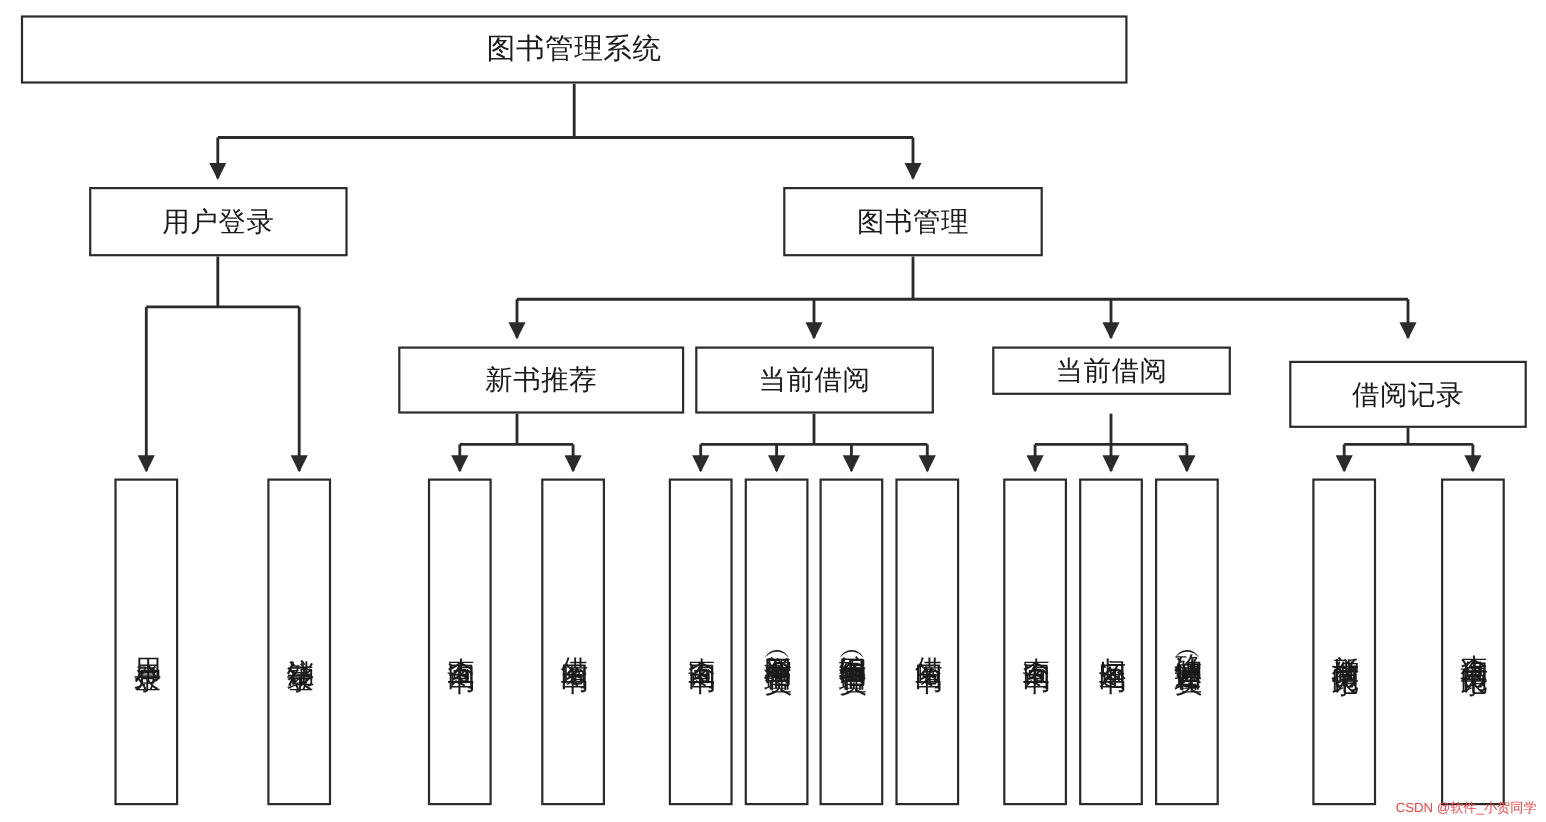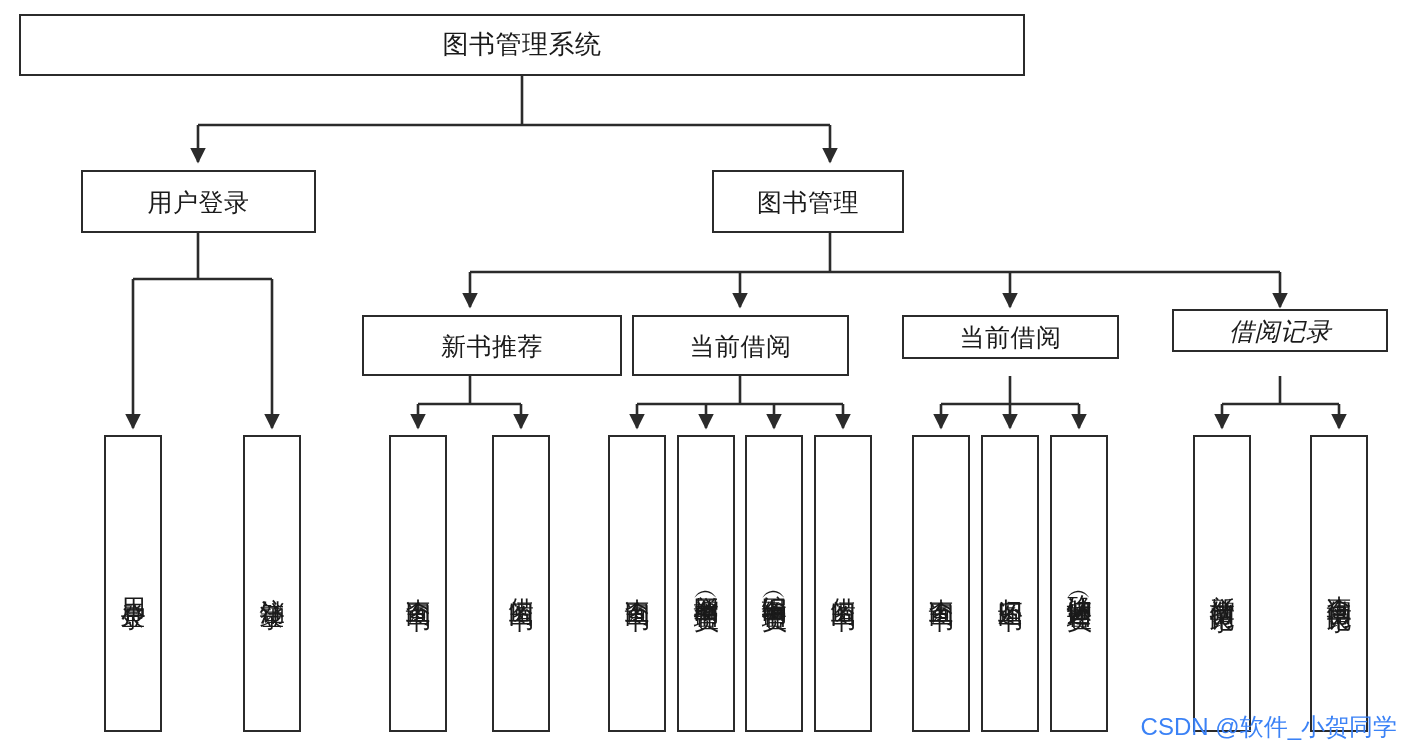--- a/index.html
+++ b/index.html
@@ -64,22 +64,22 @@
     letter-spacing: 3px;
     white-space: nowrap;
   }
   .node.v.tall .lbl {
     letter-spacing: 2px;
   }
   #watermark {
     position: absolute;
     right: 8px;
     bottom: 4px;
-    font-size: 24px;
-    color: #3b82f6;
+    font-size: 12px;
+    color: #ef4444;
     white-space: nowrap;
     z-index: 5;
     font-family: "Liberation Sans", "DejaVu Sans", sans-serif;
   }
 </style>
 </head>
 <body>
 
 <div id="canvas">
 
@@ -136,37 +136,37 @@
   </svg>
 
   <div class="node h root" style="left:19px; top:14px; width:1006px; height:62px;">
     <span class="lbl">图书管理系统</span>
   </div>
 
   <div class="node h" style="left:81px; top:170px; width:235px; height:63px;">
     <span class="lbl">用户登录</span>
   </div>
 
-  <div class="node h" style="left:712px; top:170px; width:192px; height:63px;">
+  <div class="node h" style="left:712px; top:170px; width:236px; height:63px;">
     <span class="lbl">图书管理</span>
   </div>
 
   <div class="node h" style="left:362px; top:315px; width:260px; height:61px;">
     <span class="lbl">新书推荐</span>
   </div>
 
   <div class="node h" style="left:632px; top:315px; width:217px; height:61px;">
     <span class="lbl">当前借阅</span>
   </div>
 
   <div class="node h" style="left:902px; top:315px; width:217px; height:44px;">
     <span class="lbl">当前借阅</span>
   </div>
 
-  <div class="node h" style="left:1172px; top:309px; width:216px; height:43px;font-style:italic;">
+  <div class="node h" style="left:1172px; top:328px; width:216px; height:61px;">
     <span class="lbl">借阅记录</span>
   </div>
 
   <div class="node v" style="left:104px; top:435px; width:58px; height:297px;">
     <span class="lbl">用户登录</span>
   </div>
 
   <div class="node v" style="left:243px; top:435px; width:58px; height:297px;">
     <span class="lbl">注销登录</span>
   </div>

